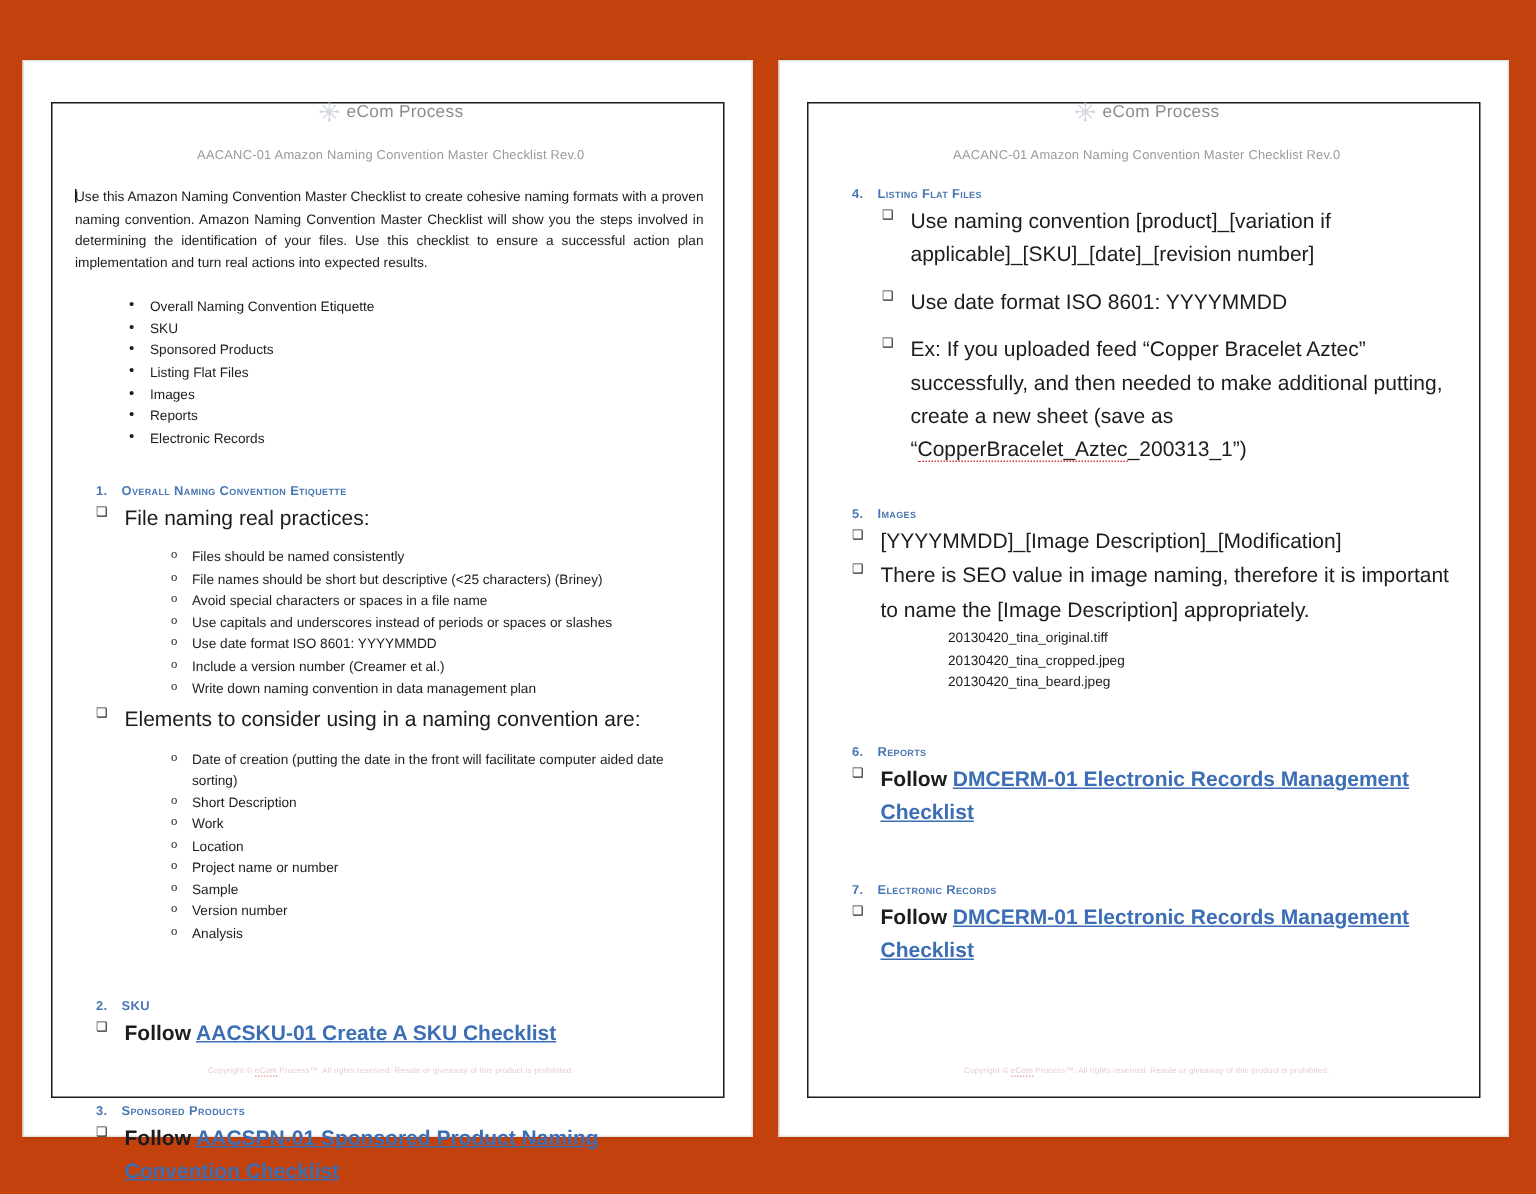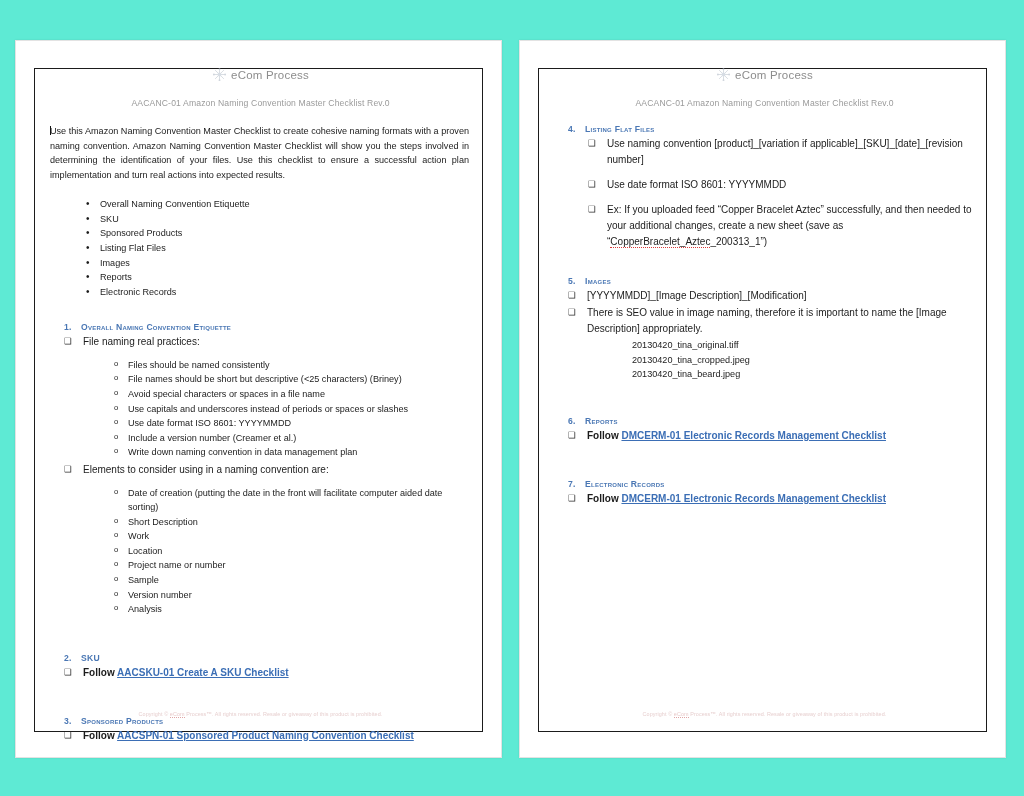--- a/index.html
+++ b/index.html
@@ -12,21 +12,21 @@
     height: 796px;
     font-family: "Liberation Sans", sans-serif;
     overflow: hidden;
     position: relative;
   }
 
   .workspace {
     position: absolute;
     left: 0; top: 0;
     width: 1024px; height: 796px;
-    background: #5eead4;
+    background: #c2410c;
   }
 
   
   .page {
     position: absolute;
     top: 40px;
     width: 487px;
     height: 718px;
     background: #ffffff;
     border: 1px solid #e3e3e3;
@@ -138,21 +138,21 @@
   .section-head .num {
     width: 17px;
     flex: none;
     font-variant: normal;
   }
   .section-gap { height: 17px; }
 
   
   .cb-row {
     display: flex;
-    font-size: 10px;
+    font-size: 14px;
     line-height: 1.6;
     color: #1c1c1c;
     margin: 0 0 1px 0;
     padding-left: 14px;
     justify-content: center;
   }
   .cb-row.indent2 { padding-left: 34px; }
   .cb-box {
     flex: none;
     width: 19px;
@@ -361,21 +361,21 @@
       <div class="cb-row indent2 cb-spaced">
         <span class="cb-box"></span>
         <span class="cb-text">Use naming convention [product]_[variation if applicable]_[SKU]_[date]_[revision number]</span>
       </div>
       <div class="cb-row indent2 cb-spaced">
         <span class="cb-box"></span>
         <span class="cb-text">Use date format ISO 8601: YYYYMMDD</span>
       </div>
       <div class="cb-row indent2 cb-spaced">
         <span class="cb-box"></span>
-        <span class="cb-text"><span>Ex: If you uploaded feed “Copper Bracelet Aztec” successfully, and then needed to your additional changes, create a new sheet (save as “</span><span class="spell">CopperBracelet_Aztec</span><span>_200313_1”)</span></span>
+        <span class="cb-text"><span>Ex: If you uploaded feed “Copper Bracelet Aztec” successfully, and then needed to make additional putting, create a new sheet (save as “</span><span class="spell">CopperBracelet_Aztec</span><span>_200313_1”)</span></span>
       </div>
 
       <div class="section-gap"></div>
 
       <div class="section-head">
         <span class="num">5.</span>
         <span>Images</span>
       </div>
       <div class="cb-row">
         <span class="cb-box"></span>

